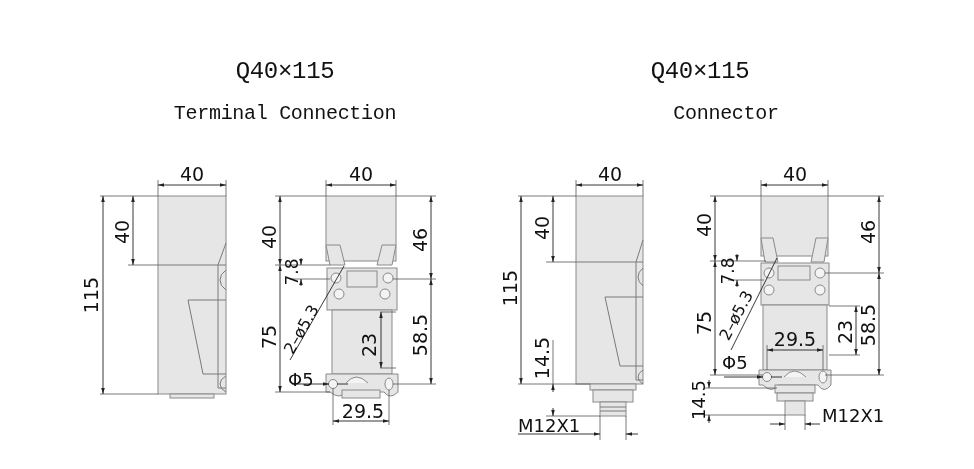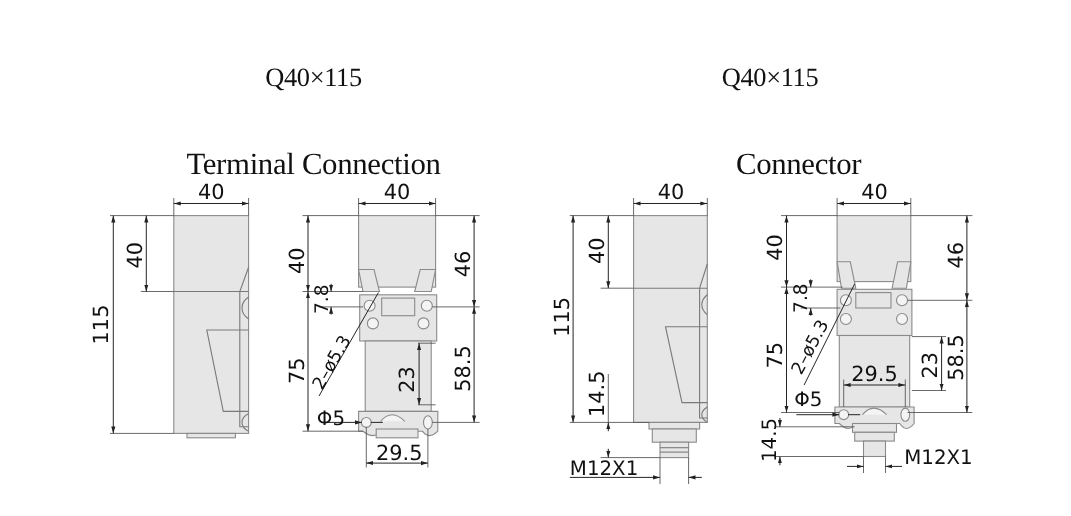--- a/index.html
+++ b/index.html
@@ -1,20 +1,20 @@
 <!DOCTYPE html>
 <html><head>
 <meta charset="utf-8">
 <style>
   html, body { margin: 0; padding: 0; background: #ffffff; }
   body { width: 974px; height: 469px; position: relative; overflow: hidden;
          font-family: "DejaVu Sans", sans-serif; color: #111; }
-  .title { position: absolute; text-align: center; font-family: Liberation Serif, serif;
+  .title { position: absolute; text-align: center; font-family: Liberation Mono, monospace;
            font-size: 24px; color: #111; white-space: nowrap; letter-spacing: -0.3px; }
-  .sub { font-size: 28px; margin-top: 32px; }
+  .sub { font-size: 20px; }
   svg { position: absolute; left: 0; top: 0; }
   svg text { font-family: "DejaVu Sans", sans-serif; fill: #111; }
   .body { fill: #e6e6e6; stroke: #8a8a8a; stroke-width: 1; }
   .edge { fill: none; stroke: #7a7a7a; stroke-width: 1; }
   .dim { stroke: #222; stroke-width: 0.9; fill: none; }
   .ext { stroke: #555; stroke-width: 0.8; fill: none; }
   .hole { fill: #f4f4f4; stroke: #8a8a8a; stroke-width: 1; }
   .arrow { fill: #222; }
 </style>
 </head>

